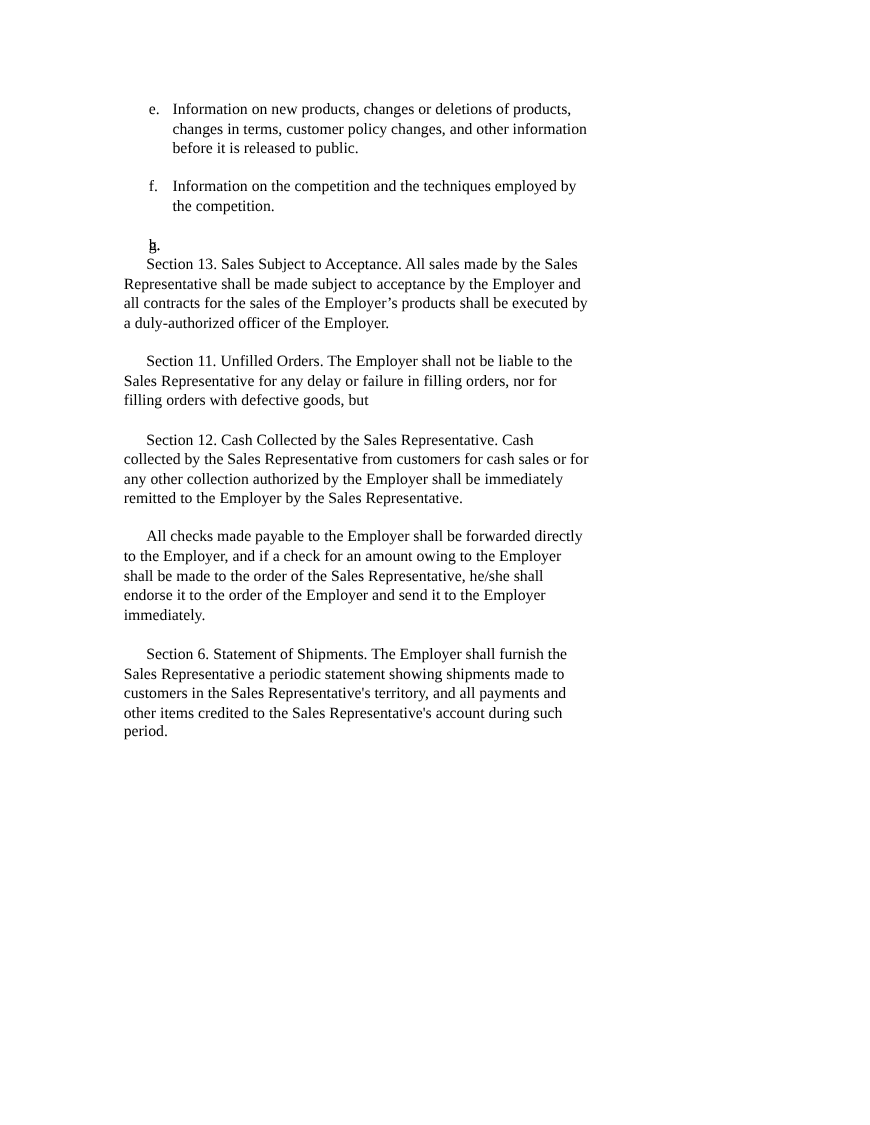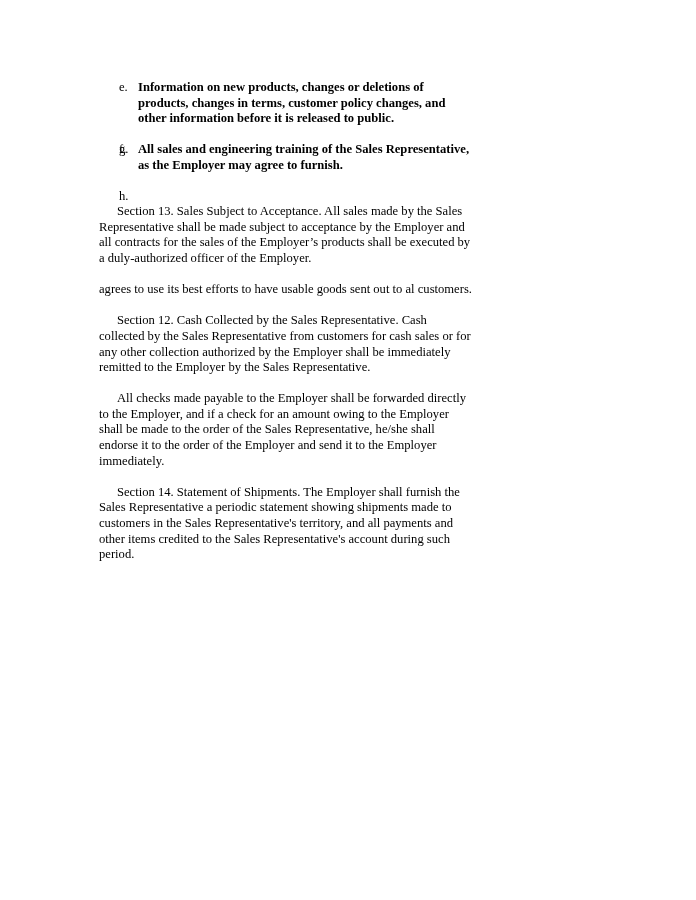--- a/index.html
+++ b/index.html
@@ -40,21 +40,20 @@
   .list-item:last-of-type { margin-bottom: 0; }
   .list-marker {
     position: absolute;
     left: 20px;
     top: 0;
     width: 18px;
     text-align: left;
   }
   .list-text {
     display: block;
-    font-weight: bold;
   }
 
   
   .para {
     margin: 0 0 15.6px 0;
     text-indent: 18px;
   }
   .para.no-indent {
     text-indent: 0;
   }
@@ -72,39 +71,39 @@
 <div class="page">
   <div class="content">
 
     <div class="list-item">
       <span class="list-marker">e.</span>
       <span class="list-text">Information on new products, changes or deletions of products, changes in terms, customer policy changes, and other information before it is released to public.</span>
     </div>
 
     <div class="list-item">
       <span class="list-marker">f.</span>
+      <span class="list-text">Information on the competition and the techniques employed by the competition.</span>
     </div>
 
     <div class="list-item">
       <span class="list-marker">g.</span>
-      <span class="list-text">All sales and engineering training of the Sales Representative, as the Employer may agree to furnish.</span>
     </div>
 
     <div class="list-item">
       <span class="list-marker">h.</span>
     </div>
 
     <div class="spacer-before-sections"></div>
 
     <p class="para">Section 13.  Sales Subject to Acceptance.  All sales made by the Sales Representative shall be made subject to acceptance by the Employer and all contracts for the sales of the Employer’s products shall be executed by a duly-authorized officer of the Employer.</p>
 
+    <p class="para">Section 11.  Unfilled Orders.  The Employer shall not be liable to the Sales Representative for any delay or failure in filling orders, nor for filling orders with defective goods, but</p>
 
-    <p class="para no-indent blank-before"> agrees to use its best efforts to have usable goods sent out to al customers.</p>
 
     <p class="para">Section 12.  Cash Collected by the Sales Representative.  Cash collected by the Sales Representative from customers for cash sales or for any other collection authorized by the Employer shall be immediately remitted to the Employer by the Sales Representative.</p>
 
     <p class="para">All checks made payable to the Employer shall be forwarded directly to the Employer, and if a check for an amount owing to the Employer shall be made to the order of the Sales Representative, he/she shall endorse it to the order of the Employer and send it to the Employer immediately.</p>
 
 
-    <p class="para">Section 14.  Statement of Shipments.  The Employer shall furnish the Sales Representative a periodic statement showing shipments made to customers in the Sales Representative's territory, and all payments and other items credited to the Sales Representative's account during such period.</p>
+    <p class="para">Section 6.  Statement of Shipments.  The Employer shall furnish the Sales Representative a periodic statement showing shipments made to customers in the Sales Representative's territory, and all payments and other items credited to the Sales Representative's account during such period.</p>
 
   </div>
 </div>
 
 </body></html>

